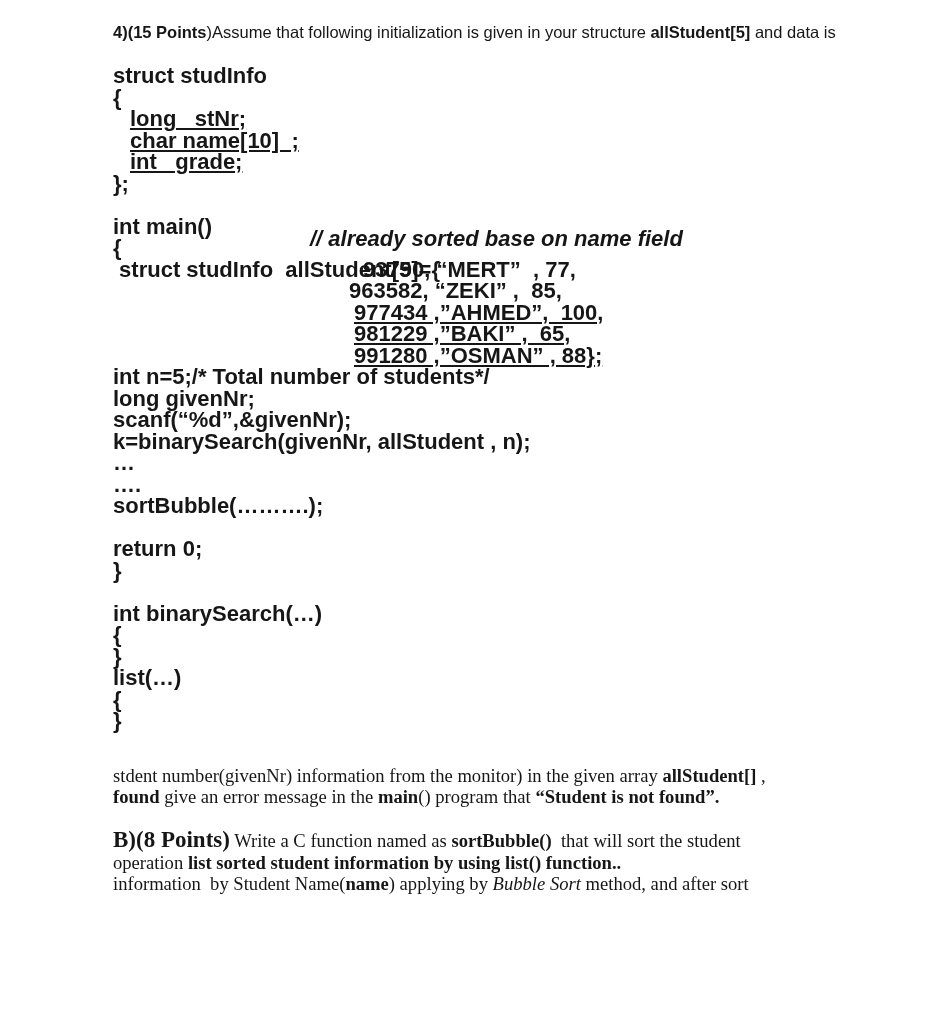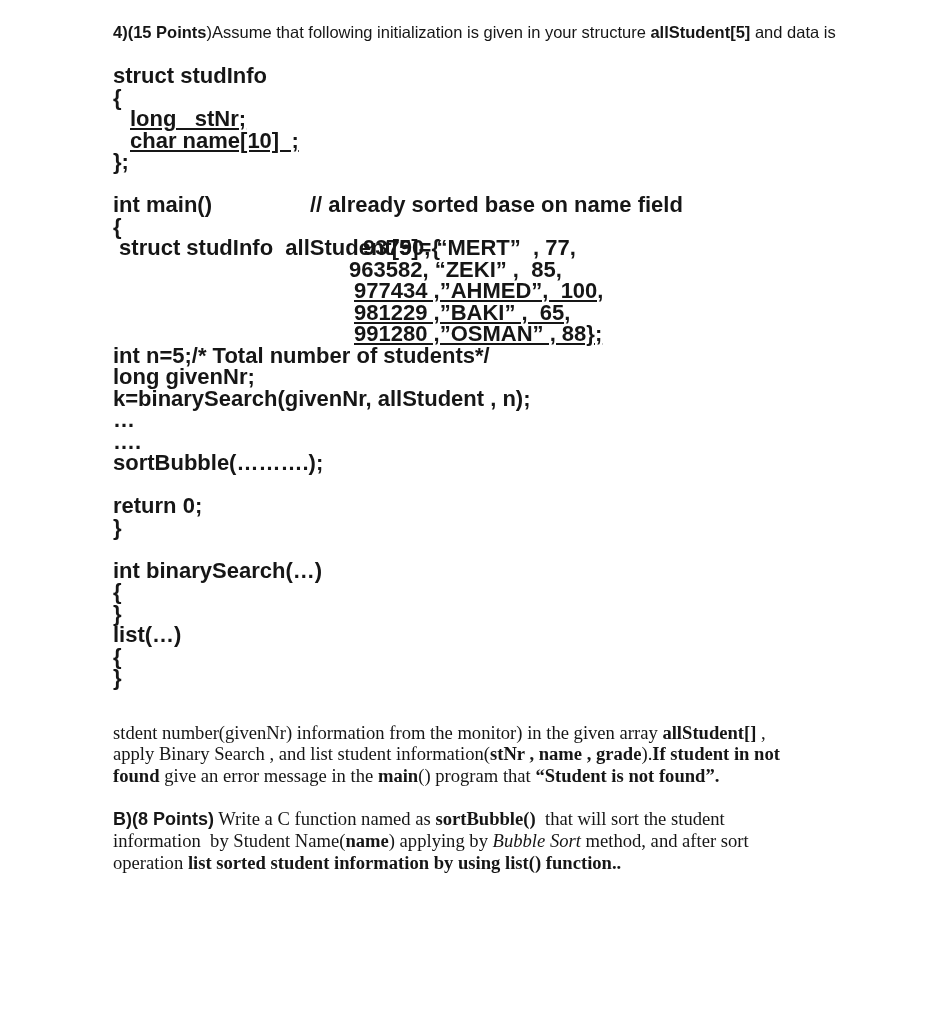--- a/index.html
+++ b/index.html
@@ -31,63 +31,65 @@
     font-weight:700;
     font-size:22px;
     line-height:21.5px;
     min-height:21.5px;
     white-space:pre;
   }
   .blank{height:21.5px;}
   .ind1{padding-left:17px;text-decoration:underline;}
   .ind-a{padding-left:236px;}
   .ind-b{padding-left:241px;text-decoration:underline;}
-  .comment-abs{position:absolute;left:197px;top:0;white-space:pre;}
+  .comment-abs{position:absolute;left:197px;top:12px;white-space:pre;font-style:italic;}
   .arr-abs{position:absolute;left:250px;top:0;white-space:pre;}
   
   .sline{
     font-family:"Liberation Serif",serif;
     font-size:18.6px;
     line-height:21.7px;
     white-space:pre-wrap;
     font-weight:400;
   }
   .b{font-weight:700;}
   .i{font-style:italic;}
-  .sansb{font-family:Liberation Sans, sans-serif;font-weight:700;font-size:18px;}
+  .sansb{font-family:Liberation Serif, serif;font-weight:700;font-size:23px;}
   .sp33{height:33px;}
   .sp22{height:21px;}
 </style>
 </head>
 <body>
 
 <div class="page">
   <div class="content">
 
     <div class="hline"><span class="b">4)(15 Points</span><span>)Assume that following initialization is given in your structure </span><span class="b">allStudent[5]</span><span> and data is</span></div>
 
     <div class="blank"></div>
 
     <div class="cline">struct studInfo</div>
     <div class="cline">{</div>
     <div class="cline ind1">long   stNr;</div>
     <div class="cline ind1">char name[10]  ;</div>
+    <div class="cline ind1">int   grade;</div>
     <div class="cline">};</div>
 
     <div class="blank"></div>
 
     <div class="cline"><span>int main()</span><span class="comment-abs">// already sorted base on name field</span></div>
     <div class="cline">{</div>
     <div class="cline"><span> struct studInfo  allStudent[5]={</span><span class="arr-abs">93790, “MERT”  , 77,</span></div>
     <div class="cline ind-a">963582, “ZEKI” ,  85,</div>
     <div class="cline ind-b">977434 ,”AHMED”,  100,</div>
     <div class="cline ind-b">981229 ,”BAKI” ,  65,</div>
     <div class="cline ind-b">991280 ,”OSMAN” , 88};</div>
     <div class="cline">int n=5;/* Total number of students*/</div>
     <div class="cline">long givenNr;</div>
+    <div class="cline">scanf(“%d”,&amp;givenNr);</div>
     <div class="cline">k=binarySearch(givenNr, allStudent , n);</div>
     <div class="cline">…</div>
     <div class="cline">….</div>
     <div class="cline">sortBubble(……….);</div>
 
     <div class="blank"></div>
 
     <div class="cline">return 0;</div>
     <div class="cline">}</div>
 
@@ -97,26 +99,25 @@
     <div class="cline">{</div>
     <div class="cline">}</div>
     <div class="cline">list(…)</div>
     <div class="cline">{</div>
     <div class="cline">}</div>
 
     <div class="sp33"></div>
 
     <div>
       <div class="sline"><span>stdent number(givenNr) information from the monitor) in the given array </span><span class="b">allStudent[]</span><span> ,</span></div>
-      <div class="sline"><span>apply Binary Search , and list student information(</span><span class="b">stNr , name , grade</span><span>).</span><span class="b">If student in not</span></div>
       <div class="sline"><span class="b">found</span><span> give an error message in the </span><span class="b">main</span><span>() program that </span><span class="b">“Student is not found”.</span></div>
     </div>
 
     <div class="sp22"></div>
 
     <div>
       <div class="sline"><span class="sansb">B)(8 Points)</span><span> Write a C function named as </span><span class="b">sortBubble()</span><span>  that will sort the student</span></div>
+      <div class="sline"><span>operation </span><span class="b">list sorted student information by using list() function..</span></div>
       <div class="sline"><span>information  by Student Name(</span><span class="b">name</span><span>) applying by </span><span class="i">Bubble Sort</span><span> method, and after sort</span></div>
-      <div class="sline"><span>operation </span><span class="b">list sorted student information by using list() function..</span></div>
     </div>
 
   </div>
 </div>
 
 </body></html>

